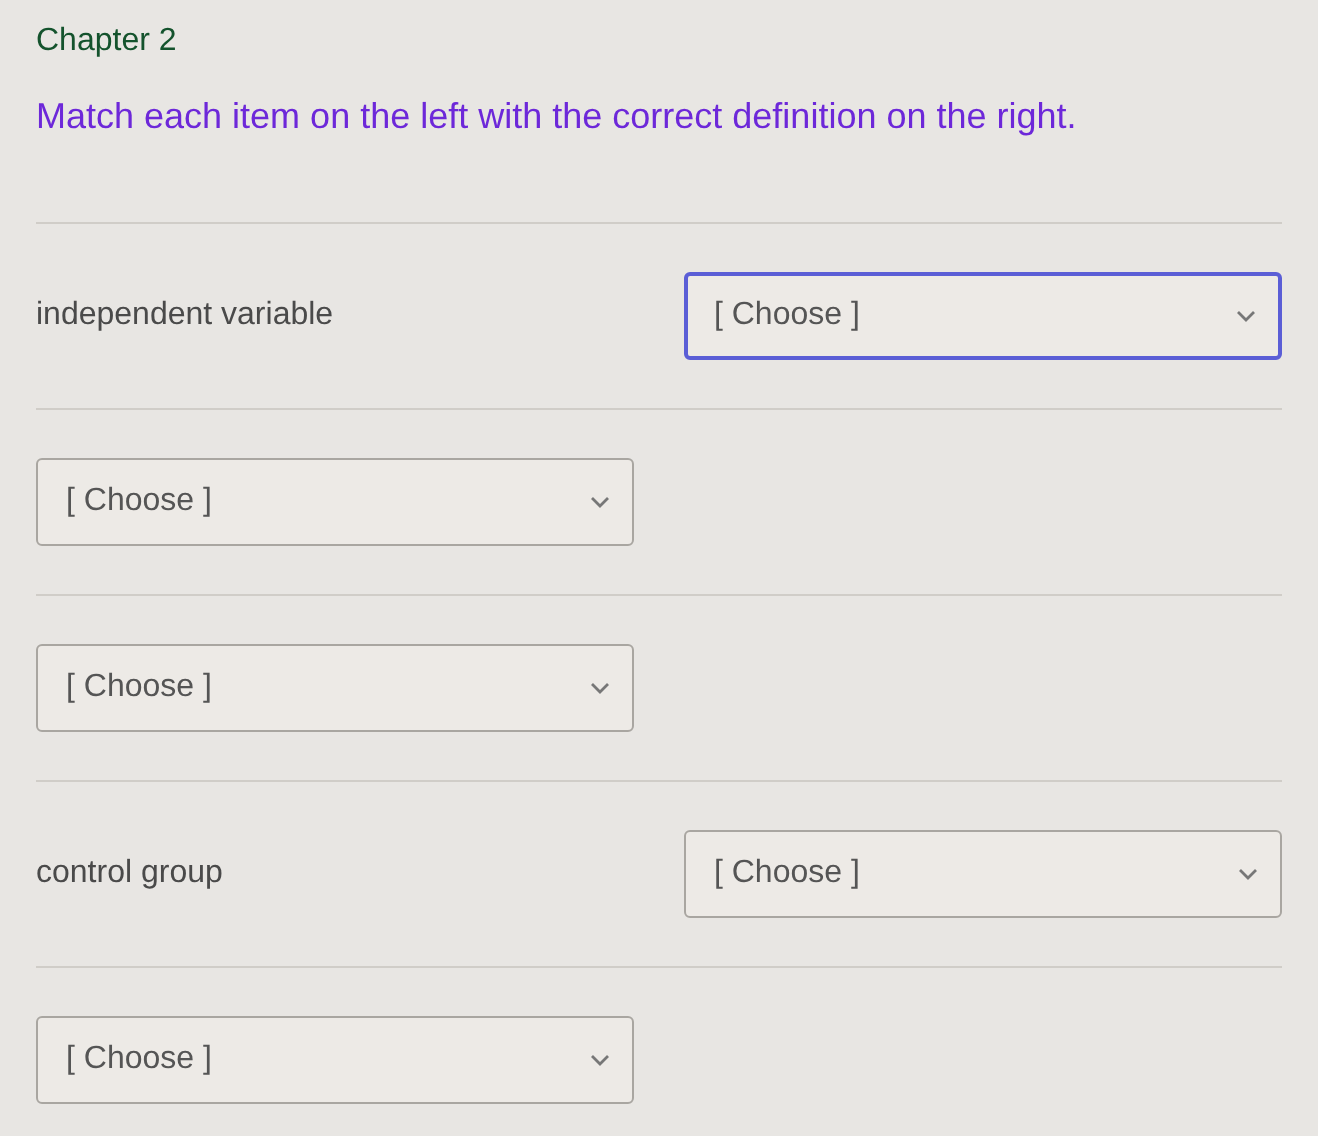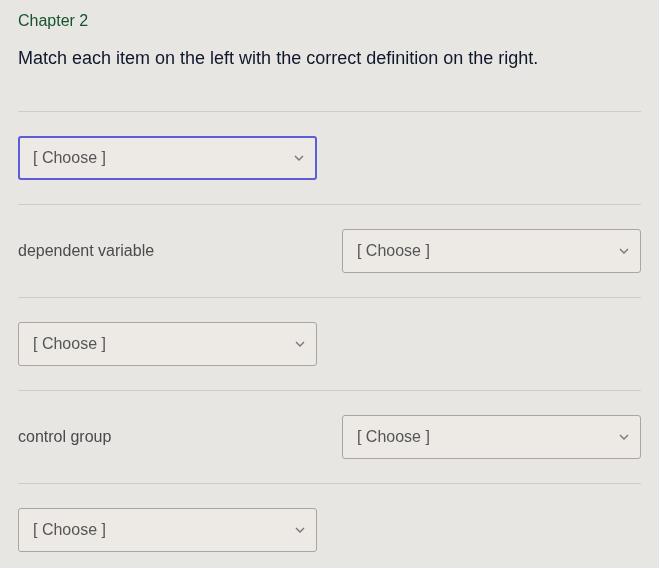--- a/index.html
+++ b/index.html
@@ -16,21 +16,21 @@
       padding: 12px 18px;
       color: #3a3a3a;
     }
     .chapter-label {
       font-size: 16px;
       color: #14532d;
       margin-bottom: 16px;
     }
     .instructions {
       font-size: 18px;
-      color: #0f172a;
+      color: #6d28d9;
       margin-bottom: 40px;
       line-height: 1.4;
     }
     .match-row {
       display: flex;
       align-items: center;
       justify-content: space-between;
       border-top: 1px solid #d0cdc8;
       padding: 24px 0;
       min-height: 88px;
@@ -78,33 +78,33 @@
     }
   </style>
 </head>
 <body>
 
 <div class="chapter-label">Chapter 2</div>
 <div class="instructions">Match each item on the left with the correct definition on the right.</div>
 
 <div id="match-container">
     <div class="match-row">
+      <div class="term-cell">independent variable</div>
       <div class="select-cell">
         <div class="choose-select focused">
           <span>[ Choose ]</span>
           <span class="chev">
             <svg viewBox="0 0 12 12" fill="none" stroke="#777" stroke-width="1.4">
               <polyline points="2,4 6,8 10,4"></polyline>
             </svg>
           </span>
         </div>
       </div>
     </div>
     <div class="match-row">
-      <div class="term-cell">dependent variable</div>
       <div class="select-cell">
         <div class="choose-select">
           <span>[ Choose ]</span>
           <span class="chev">
             <svg viewBox="0 0 12 12" fill="none" stroke="#777" stroke-width="1.4">
               <polyline points="2,4 6,8 10,4"></polyline>
             </svg>
           </span>
         </div>
       </div>

